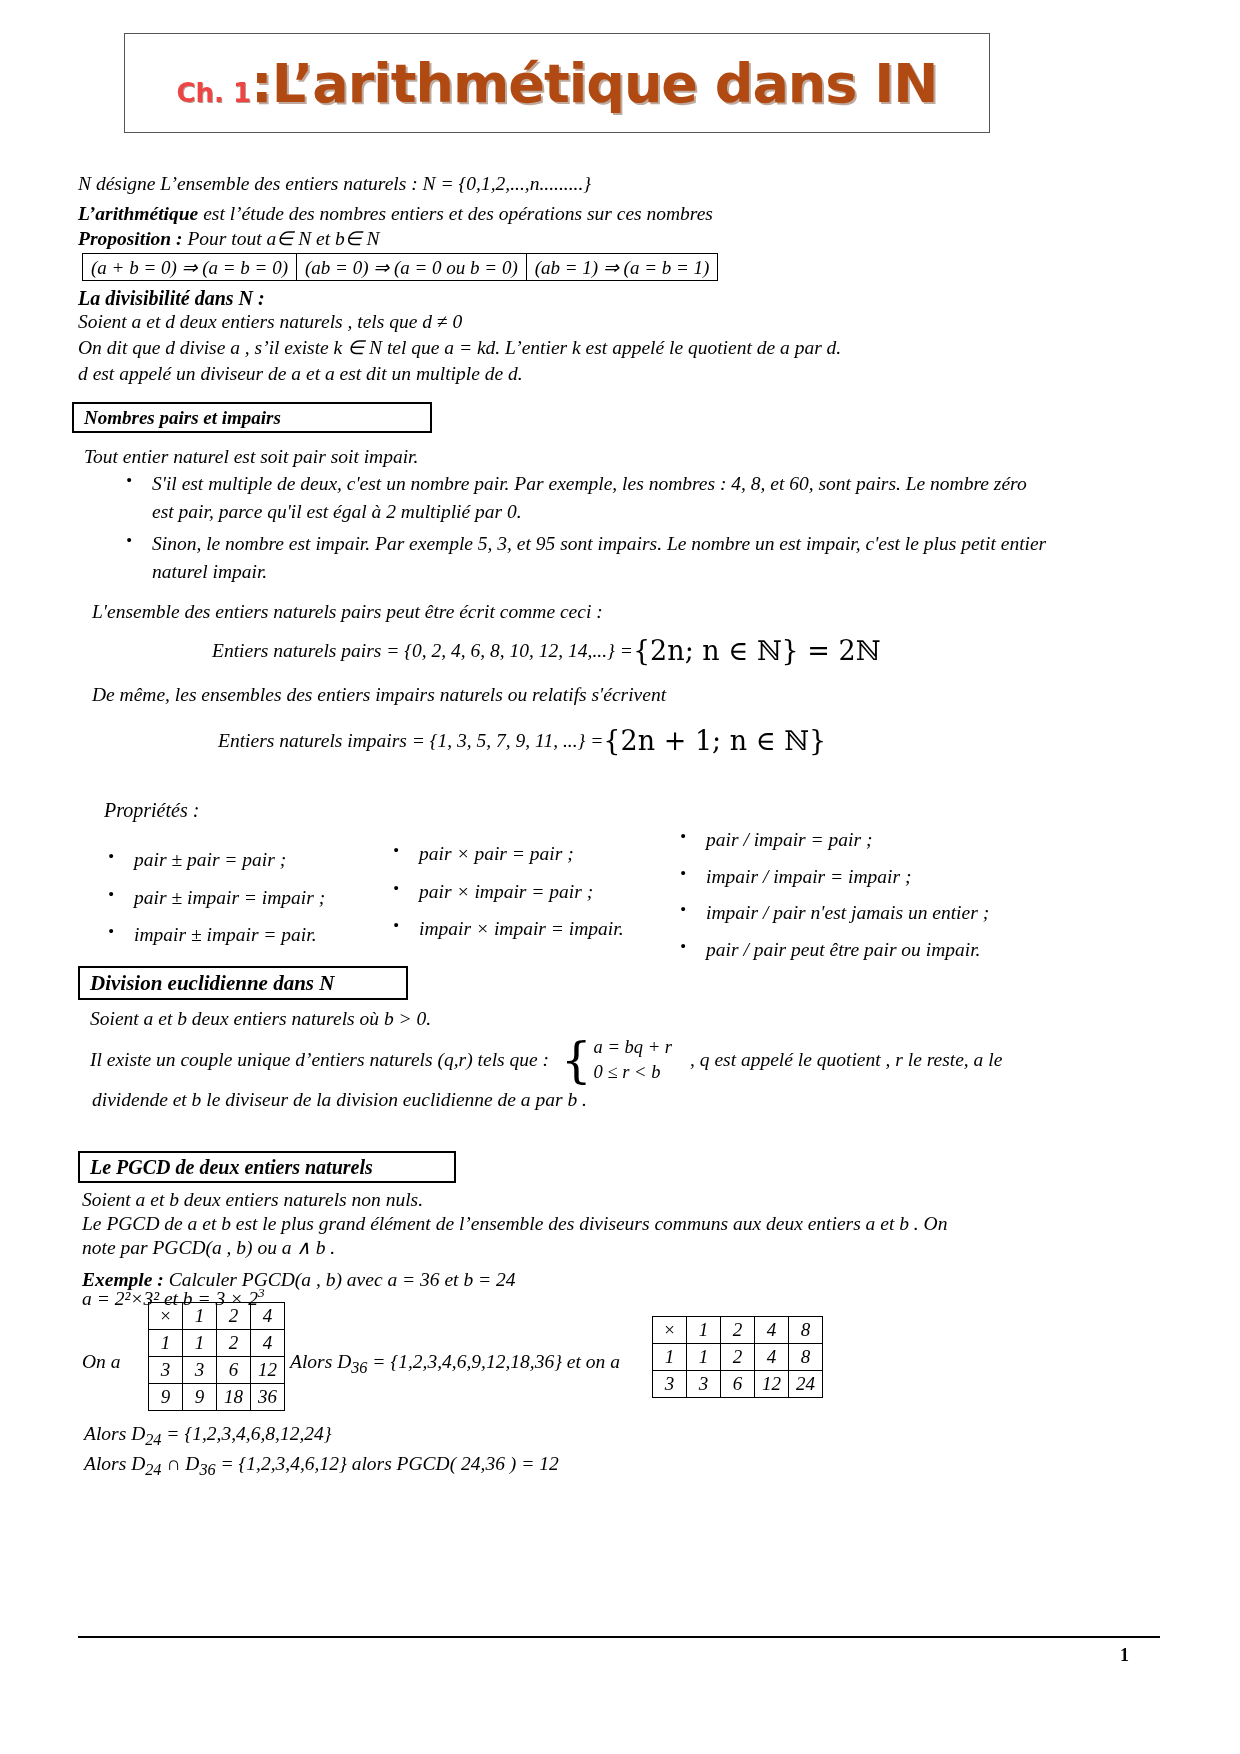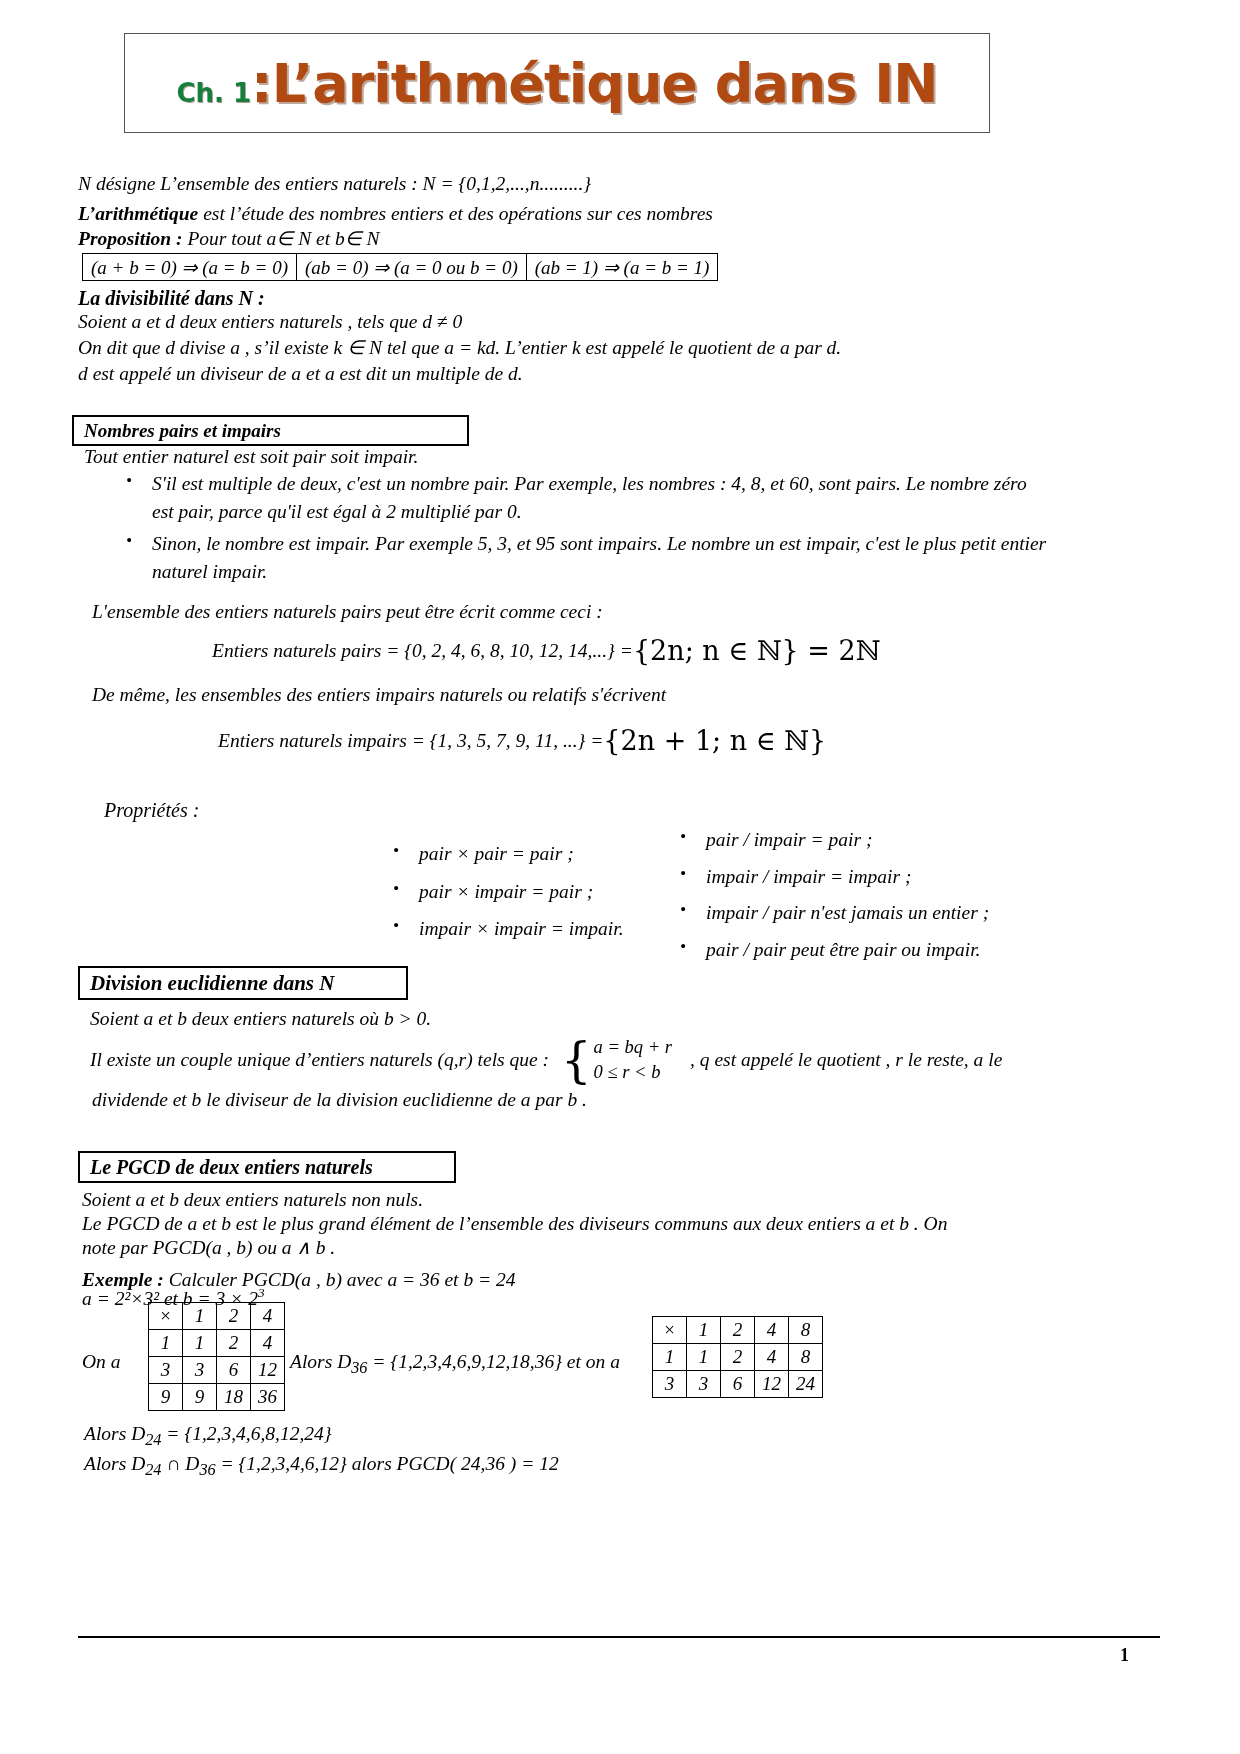--- a/index.html
+++ b/index.html
@@ -16,21 +16,21 @@
 
   
   .title-box {
     position:absolute; left:124px; top:33px; width:866px; height:100px;
     border:1.5px solid #555;
     display:flex; align-items:center; justify-content:center;
   }
   .title-inner { display:flex; align-items:baseline; justify-content:center; }
   .title-ch {
     font-family:"DejaVu Sans", sans-serif;
-    font-weight:bold; font-size:26px; color:#15803d;
+    font-weight:bold; font-size:26px; color:#ef4444;
     letter-spacing:0px; 
     text-shadow:1px 1px 0 rgba(90,40,10,.45);
   }
   .title-main {
     font-family:"DejaVu Sans", sans-serif;
     font-weight:bold; font-size:54px; color:#b14a12;
     letter-spacing:-1px;
     text-shadow:2px 2px 0 rgba(90,40,10,.40);
   }
   .bi   { font-style:italic; font-weight:bold; }
@@ -141,21 +141,21 @@
     <div class="prop-cell">(a + b = 0) ⇒ (a = b = 0)</div>
     <div class="prop-cell">(ab = 0) ⇒ (a = 0    ou    b = 0)</div>
     <div class="prop-cell">(ab = 1) ⇒ (a = b = 1)</div>
   </div>
 
   <div class="abs body-text bi" style="left:78px; top:284px; font-size:20px;">La divisibilité dans N :</div>
   <div class="abs body-text" style="left:78px; top:308px; width:1050px;">Soient a et d deux entiers naturels , tels que  d ≠ 0</div>
   <div class="abs body-text" style="left:78px; top:334px; width:1070px;">On dit que d divise a , s’il existe  k ∈ N  tel que a = kd. L’entier k est appelé le quotient de a  par d.</div>
   <div class="abs body-text" style="left:78px; top:360px; width:1050px;">d est appelé un diviseur de a et a est dit un multiple de d.</div>
 
-  <div class="sec-box" style="left:72px; top:415px; width:397px; height:31px; font-size:19px;align-items:center;">
+  <div class="sec-box" style="left:72px; top:402px; width:360px; height:31px; font-size:19px;align-items:center;">
     <span>Nombres pairs et impairs</span>
   </div>
 
   <div class="abs body-text" style="left:84px; top:443px; width:900px;">Tout entier naturel est soit pair soit impair.</div>
 
   <ul class="bul abs body-text" style="left:118px; top:470px; width:930px;">
     <li>S'il est multiple de deux, c'est un nombre pair. Par exemple, les nombres : 4, 8, et 60, sont pairs. Le nombre zéro est pair, parce qu'il est égal à 2 multiplié par 0.</li>
     <li style="margin-top:5px;">Sinon, le nombre est impair. Par exemple 5, 3, et 95 sont impairs. Le nombre un est impair, c'est le plus petit entier naturel impair.</li>
   </ul>
 
@@ -166,20 +166,25 @@
   </div>
 
   <div class="abs body-text" style="left:92px; top:681px; width:960px;">De même, les ensembles des entiers impairs naturels ou relatifs s'écrivent</div>
 
   <div class="abs" style="left:218px; top:725px; width:900px;">
     <span class="body-text">Entiers naturels impairs = {1, 3, 5, 7, 9, 11, ...} =</span><span class="mathset">{2n + 1; n ∈ ℕ}</span>
   </div>
 
   <div class="abs body-text" style="left:104px; top:796px; font-size:20px;">Propriétés :</div>
 
+  <ul class="bul abs body-text" style="left:100px; top:846px; width:280px;">
+    <li style="margin-bottom:10px;">pair ± pair = pair ;</li>
+    <li style="margin-bottom:10px;">pair ± impair = impair ;</li>
+    <li>impair ± impair = pair.</li>
+  </ul>
 
   <ul class="bul abs body-text" style="left:385px; top:840px; width:290px;">
     <li style="margin-bottom:10px;">pair × pair = pair ;</li>
     <li style="margin-bottom:10px;">pair × impair = pair ;</li>
     <li>impair × impair = impair.</li>
   </ul>
 
   <ul class="bul abs body-text" style="left:672px; top:826px; width:400px;">
     <li style="margin-bottom:9px;">pair / impair = pair ;</li>
     <li style="margin-bottom:9px;">impair / impair = impair ;</li>

